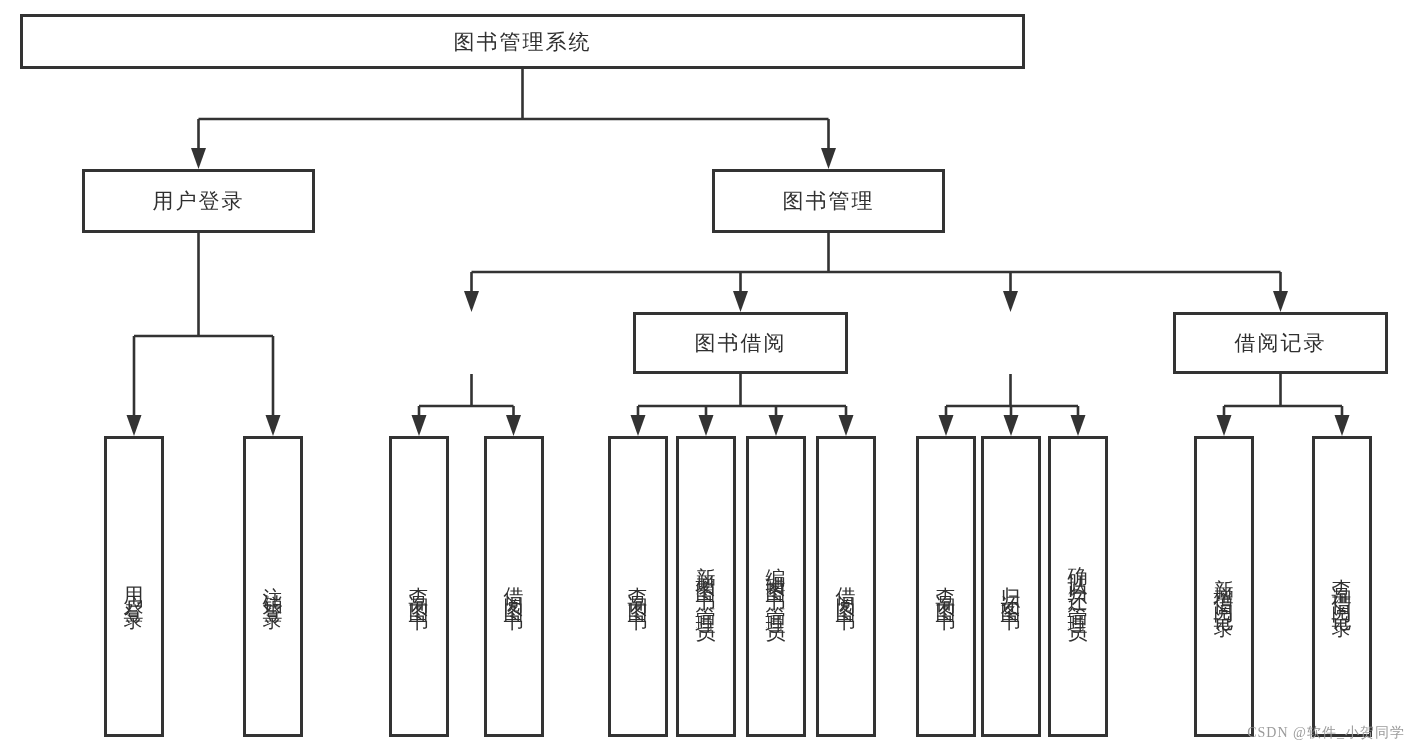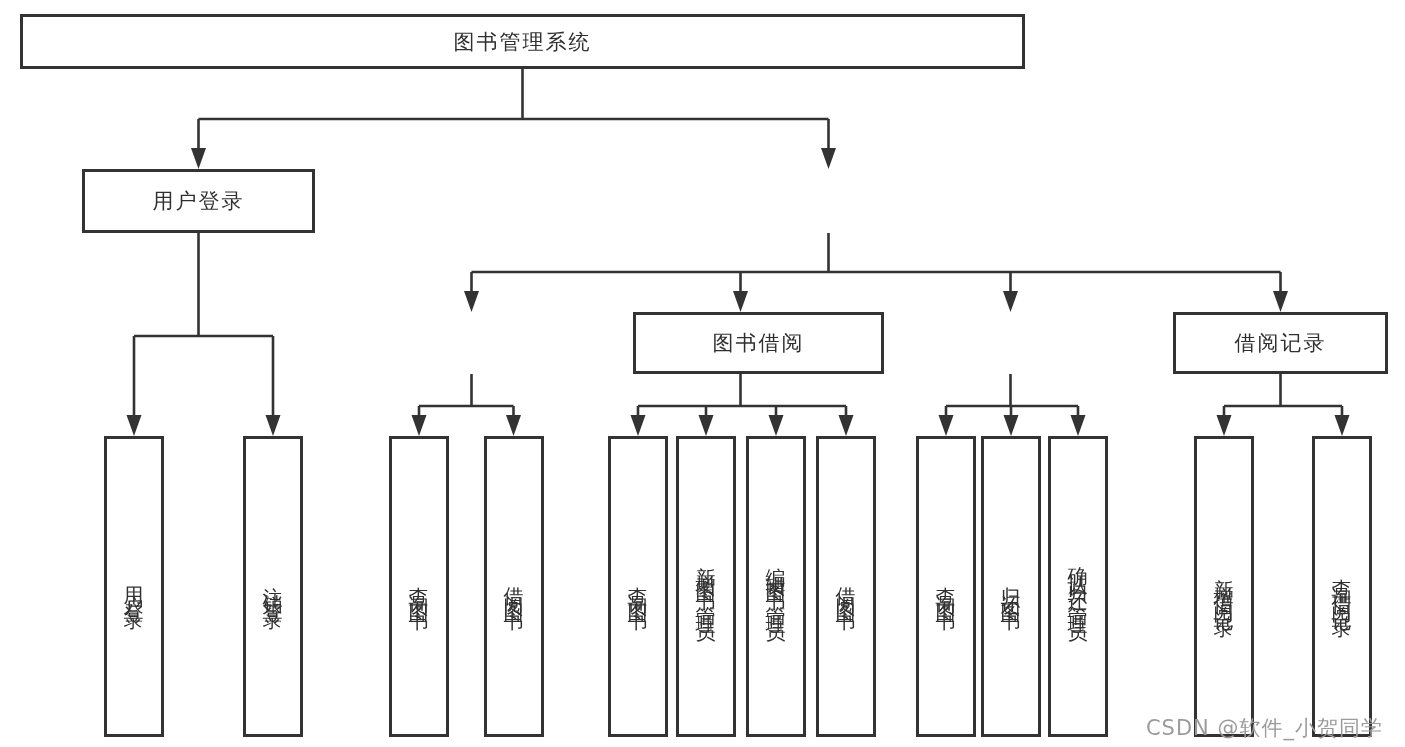--- a/index.html
+++ b/index.html
@@ -38,37 +38,38 @@
     font-size:20px;
     line-height:1;
     letter-spacing:8px;
     color:var(--text);
   }
   
   .n-root{left:20px;top:14px;width:1005px;height:55px;}
   .n-user-login{left:82px;top:169px;width:233px;height:64px;}
   .n-book-mgmt{left:712px;top:169px;width:233px;height:64px;}
   .n-new-book{left:363px;top:312px;width:217px;height:62px;}
-  .n-book-borrow{left:633px;top:312px;width:251px;height:62px;}
+  .n-book-borrow{left:633px;top:312px;width:215px;height:62px;}
   .n-cur-borrow{left:903px;top:312px;width:215px;height:62px;}
   .n-records{left:1173px;top:312px;width:215px;height:62px;}
   .leaf{top:436px;width:60px;height:301px;}
   .l-ul1{left:104px;} .l-ul2{left:243px;}
   .l-nb1{left:389px;} .l-nb2{left:484px;}
   .l-bb1{left:608px;} .l-bb2{left:676px;} .l-bb3{left:746px;} .l-bb4{left:816px;}
   .l-cb1{left:916px;} .l-cb2{left:981px;} .l-cb3{left:1048px;}
   .l-br1{left:1194px;} .l-br2{left:1312px;}
   .watermark{
     position:absolute;
-    right:22px;
+    right:0;
     bottom:5px;
-    font-size:21px;
+    font-size:14px;
     color:var(--wm);
     letter-spacing:1px;
     white-space:nowrap;
+    font-family:Liberation Serif, serif;
   }
 </style>
 </head>
 <body>
 
 <div class="canvas">
 
   <svg class="connectors" viewBox="0 0 1405 747" xmlns="http://www.w3.org/2000/svg">
     <g stroke="#333333" stroke-width="2.6" fill="none">
 
@@ -111,20 +112,23 @@
       <polygon points="1334.5,415 1349.5,415 1342,436"></polygon>
     </g>
   </svg>
 
   <div class="box n-root">
     <span class="h-label">图书管理系统</span>
   </div>
 
   <div class="box n-user-login">
     <span class="h-label">用户登录</span>
+  </div>
+  <div class="box n-book-mgmt">
+    <span class="h-label">图书管理</span>
   </div>
 
   <div class="box n-book-borrow">
     <span class="h-label">图书借阅</span>
   </div>
   <div class="box n-records">
     <span class="h-label">借阅记录</span>
   </div>
 
   <div class="box leaf l-ul1">

